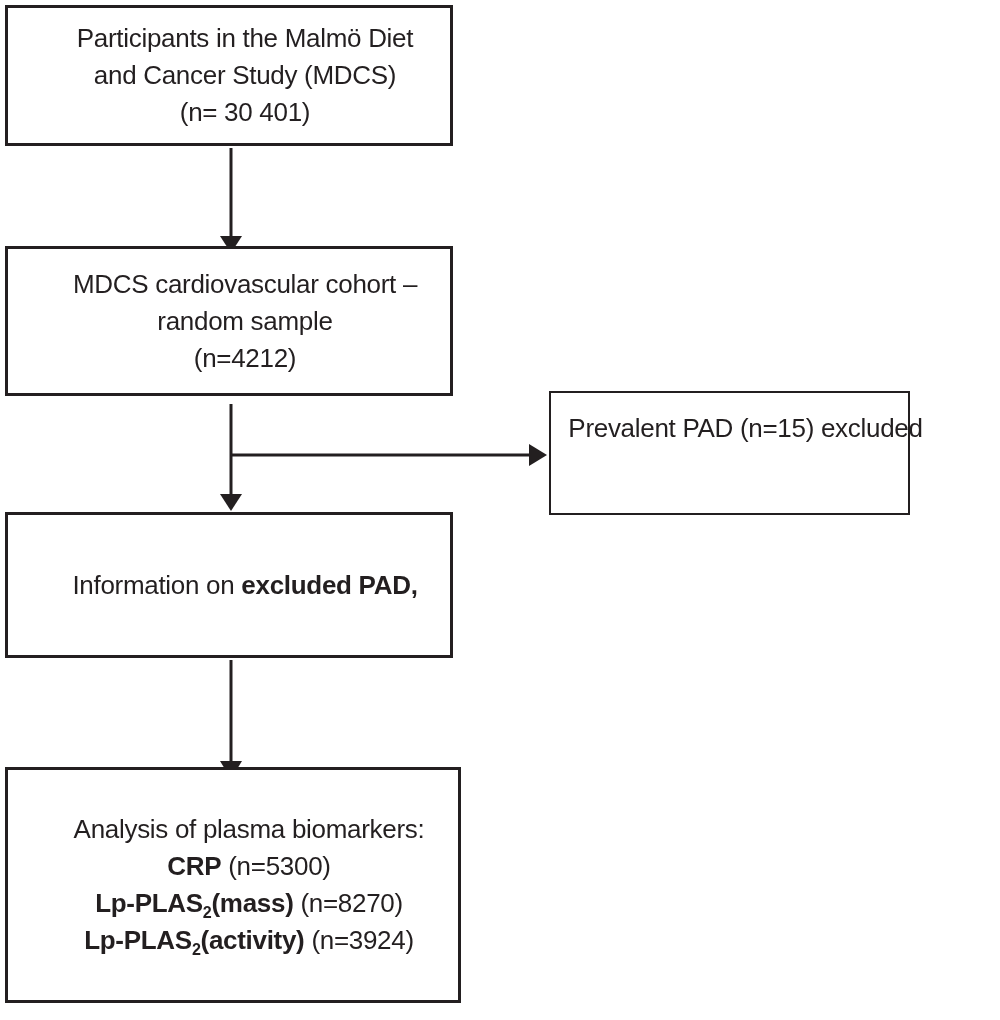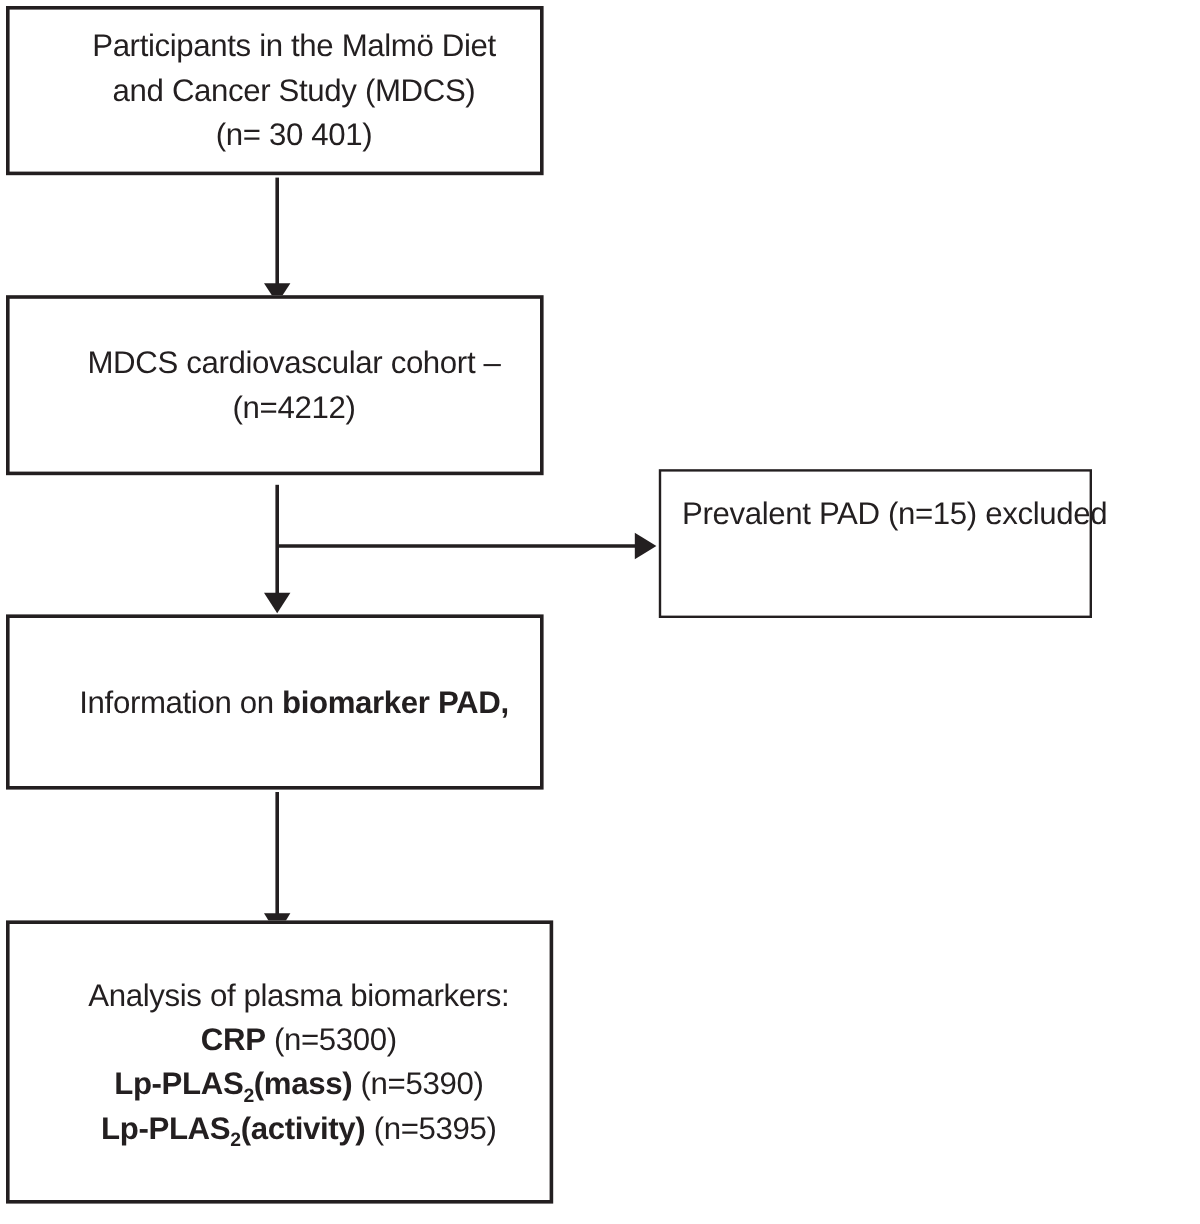--- a/index.html
+++ b/index.html
@@ -93,31 +93,32 @@
   </svg>
 
   <div class="box" id="box-participants">
     <div class="line">Participants in the Malmö Diet</div>
     <div class="line">and Cancer Study (MDCS)</div>
     <div class="line">(n= 30 401)</div>
   </div>
 
   <div class="box" id="box-cohort">
     <div class="line">MDCS cardiovascular cohort –</div>
+    <div class="line">random sample</div>
     <div class="line">(n=4212)</div>
   </div>
 
   <div class="box" id="box-excluded">
     <div class="line">Prevalent PAD (n=15) excluded</div>
   </div>
 
   <div class="box" id="box-information">
-    <div class="line"><span>Information on </span><b>biomarker PAD,</b></div>
+    <div class="line"><span>Information on </span><b>excluded PAD,</b></div>
   </div>
 
   <div class="box" id="box-analysis">
     <div class="line">Analysis of plasma biomarkers:</div>
     <div class="line"><b>CRP</b><span> (n=5300)</span></div>
-    <div class="line"><b>Lp-PLAS</b><sub>2</sub><b>(mass)</b><span> (n=5390)</span></div>
-    <div class="line"><b>Lp-PLAS</b><sub>2</sub><b>(activity)</b><span> (n=5395)</span></div>
+    <div class="line"><b>Lp-PLAS</b><sub>2</sub><b>(mass)</b><span> (n=8270)</span></div>
+    <div class="line"><b>Lp-PLAS</b><sub>2</sub><b>(activity)</b><span> (n=3924)</span></div>
   </div>
 
 </div>
 
 </body></html>

